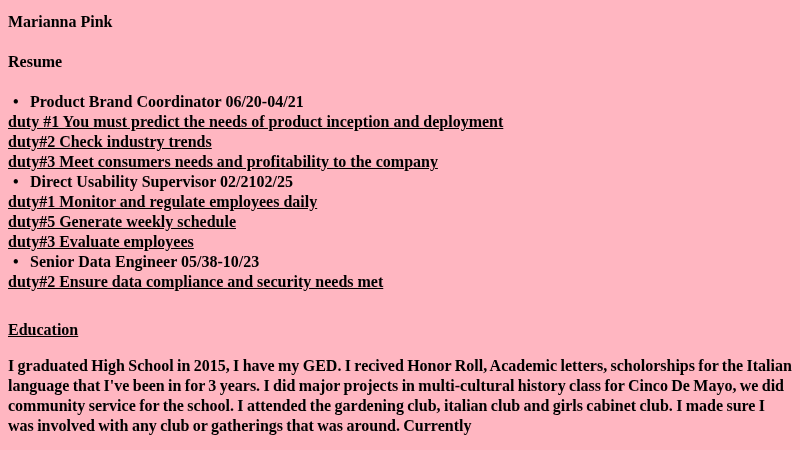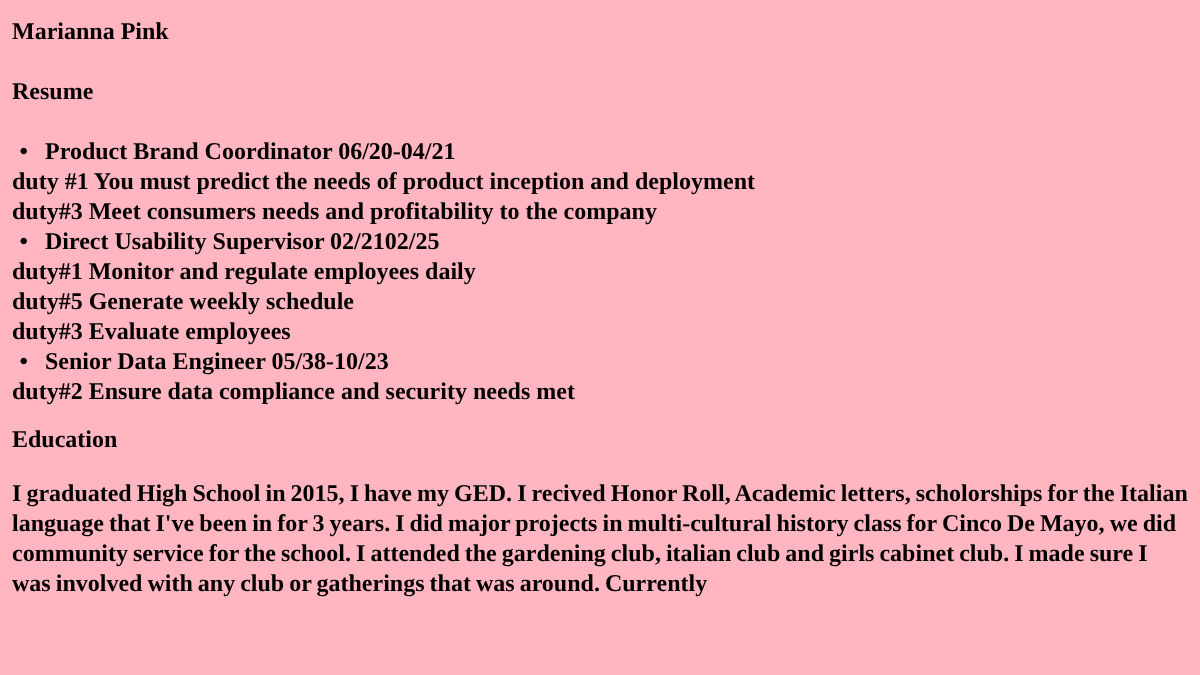--- a/index.html
+++ b/index.html
@@ -34,23 +34,25 @@
     position: relative;
     padding-left: 22px;
   }
   .bullet {
     position: absolute;
     left: 5px;
     top: 0;
   }
   .duty {
     padding: 0;
+    text-decoration: underline;
   }
   .section-title-education {
-    margin: 12px 0 0 0;
+    margin: 28px 0 0 0;
+    text-decoration: underline;
   }
   .education-paragraph {
     margin: 16px 0 0 0;
     word-spacing: -0.04em;
   }
 </style>
 </head>
 <body style="background: rgb(255, 182, 193); color: rgb(0, 0, 0);">
 
 <div class="page">
@@ -59,20 +61,21 @@
 
   <div class="section-title-resume">Resume</div>
 
   <div class="jobs">
 
     <div class="job-title">
       <span class="bullet">•</span>
       <span>Product Brand Coordinator 06/20-04/21</span>
     </div>
     <div class="duty">duty #1 You must predict the needs of product inception and deployment</div>
+    <div class="duty">duty#2 Check industry trends</div>
     <div class="duty">duty#3 Meet consumers needs and profitability to the company</div>
 
     <div class="job-title">
       <span class="bullet">•</span>
       <span>Direct Usability Supervisor 02/2102/25</span>
     </div>
     <div class="duty">duty#1 Monitor and regulate employees daily</div>
     <div class="duty">duty#5 Generate weekly schedule</div>
     <div class="duty">duty#3 Evaluate employees</div>
 

